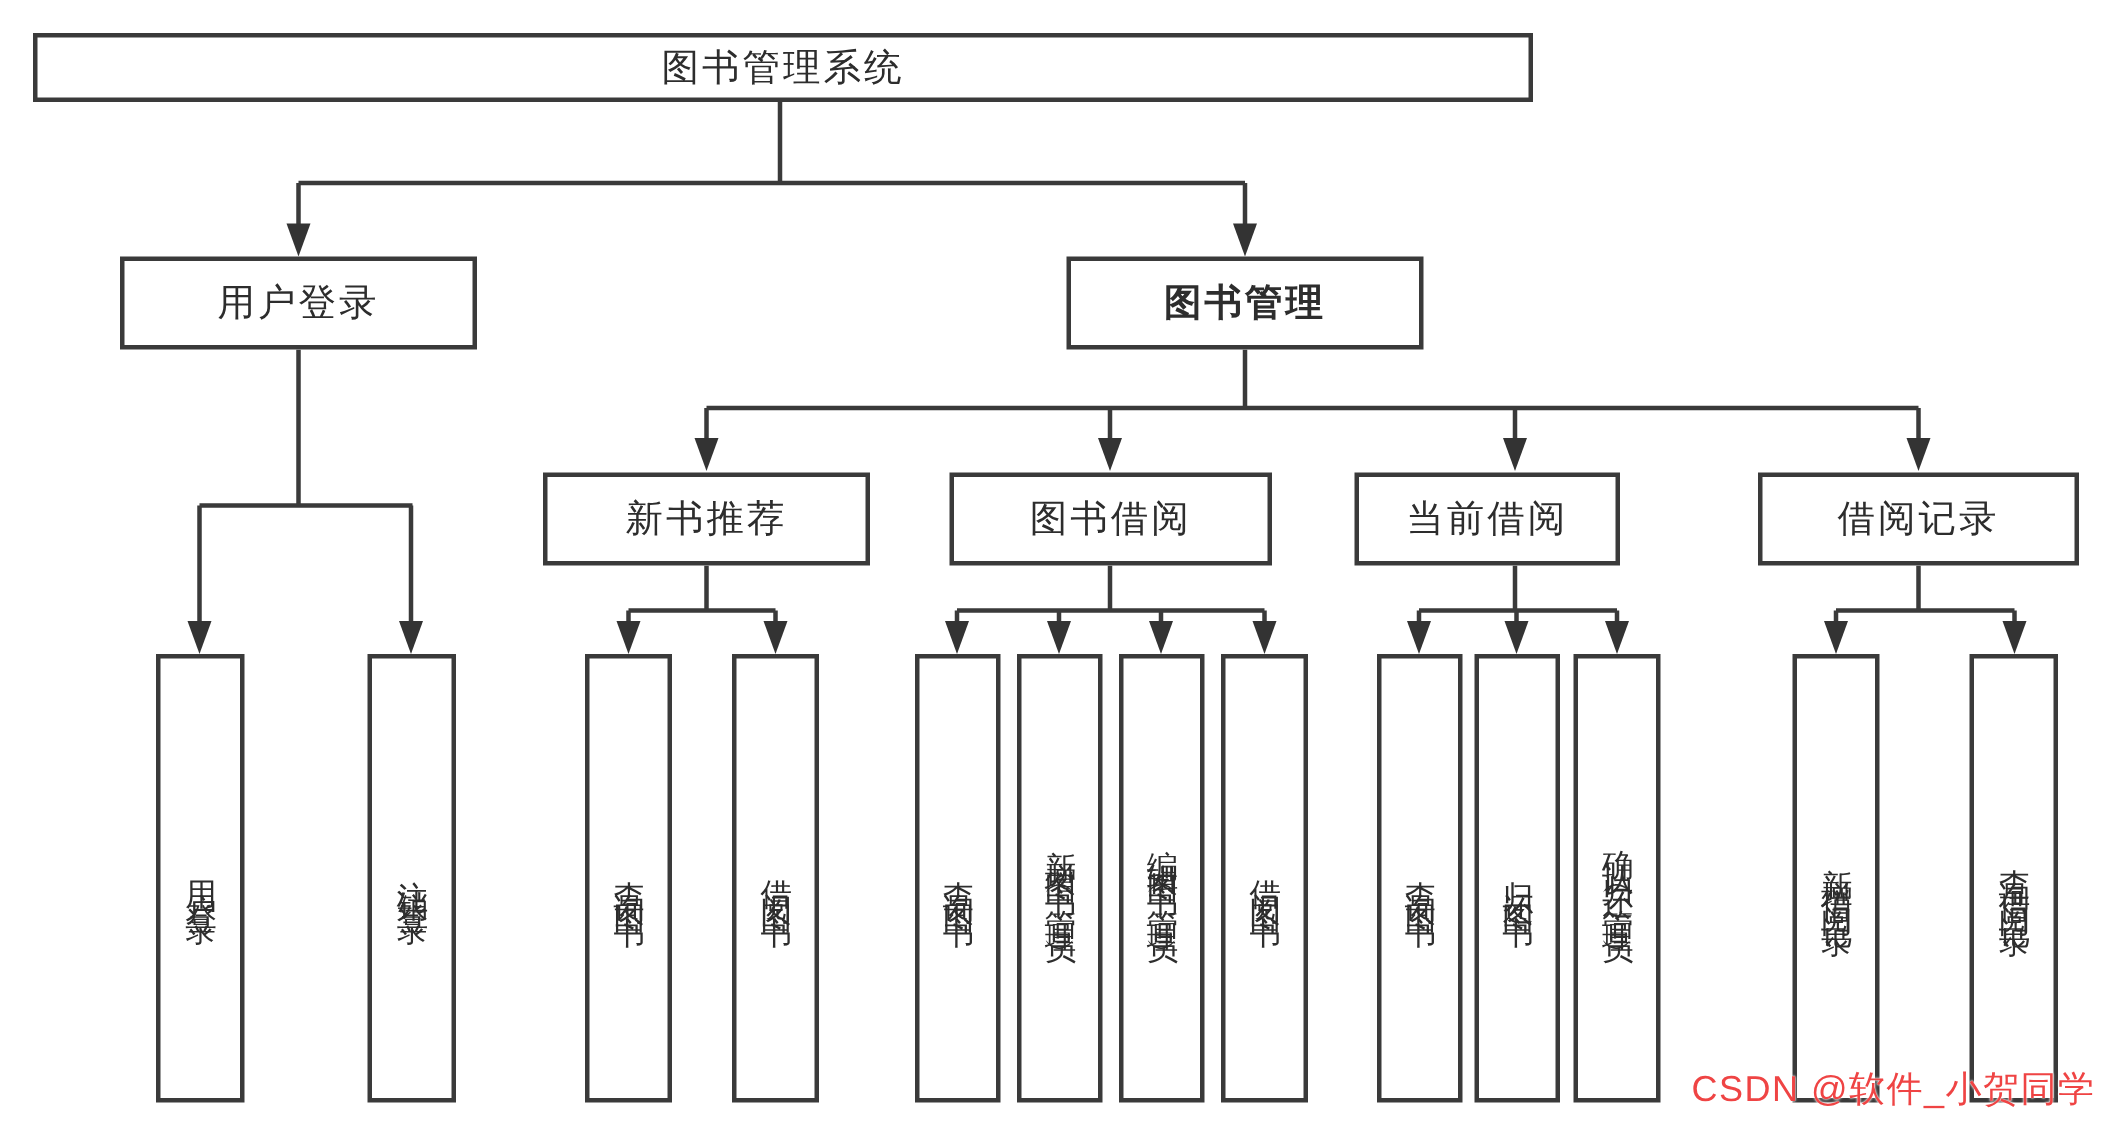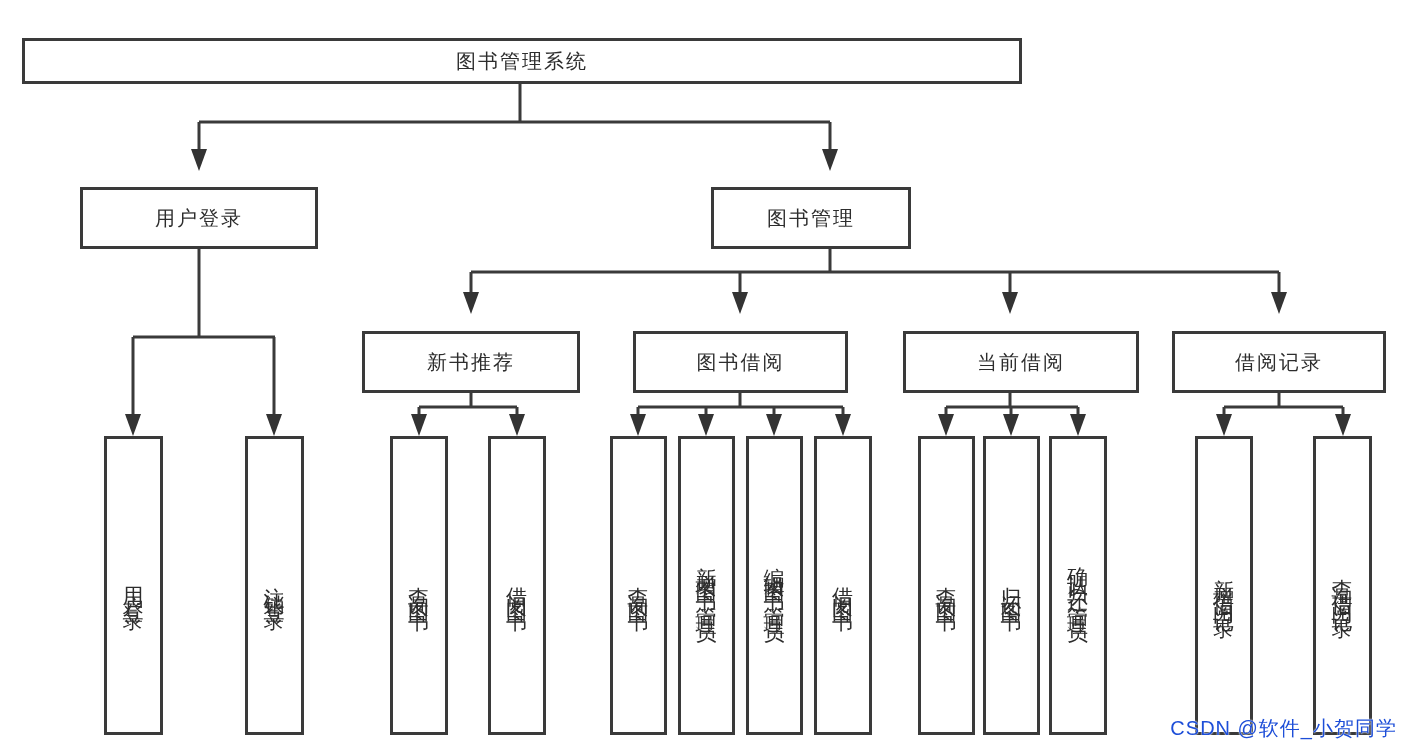--- a/index.html
+++ b/index.html
@@ -14,38 +14,37 @@
   .node{
     position:absolute;
     box-sizing:border-box;
     border:3px solid #3a3a3a;
     background:#ffffff;
     color:#2d2d2d;
     display:flex;align-items:center;justify-content:center;
     line-height:1;
   }
   .hbox{
-    font-size:20px;
+    font-size:25px;
     letter-spacing:2px;
     white-space:nowrap;
-    margin-top:16px;
   }
   .vbox{
     writing-mode:vertical-rl;
     text-orientation:mixed;
     font-size:21px;
     letter-spacing:8px;
     line-height:1;
   }
   .watermark{
     position:absolute;
     right:8px;
     bottom:5px;
-    font-size:20px;
-    color:#1d4ed8;
+    font-size:24px;
+    color:#ef4444;
     letter-spacing:1px;
     text-shadow:0 0 2px #ffffff,0 0 1px #ffffff;
     white-space:nowrap;
   }
 </style>
 </head>
 <body>
 
 <div id="canvas">
 
@@ -76,25 +75,25 @@
       <polygon points="1003,414 1019,414 1011,436"></polygon>
       <polygon points="1070,414 1086,414 1078,436"></polygon>
       <polygon points="1216,414 1232,414 1224,436"></polygon>
       <polygon points="1335,414 1351,414 1343,436"></polygon>
     </g>
   </svg>
 
   <div class="node hbox" style="left:22px;top:22px;width:1000px;height:46px;">图书管理系统</div>
 
   <div class="node hbox" style="left:80px;top:171px;width:238px;height:62px;">用户登录</div>
-  <div class="node hbox" style="left:711px;top:171px;width:200px;height:62px;">图书管理</div>
+  <div class="node hbox" style="left:711px;top:171px;width:238px;height:62px;font-weight:bold;">图书管理</div>
 
   <div class="node hbox" style="left:633px;top:315px;width:215px;height:62px;">图书借阅</div>
   <div class="node hbox" style="left:362px;top:315px;width:218px;height:62px;">新书推荐</div>
-  <div class="node hbox" style="left:903px;top:315px;width:236px;height:62px;">当前借阅</div>
+  <div class="node hbox" style="left:903px;top:315px;width:177px;height:62px;">当前借阅</div>
   <div class="node hbox" style="left:1172px;top:315px;width:214px;height:62px;">借阅记录</div>
 
   <div class="node vbox" style="left:104px;top:436px;width:59px;height:299px;">用户登录</div>
   <div class="node vbox" style="left:245px;top:436px;width:59px;height:299px;">注销登录</div>
 
   <div class="node vbox" style="left:390px;top:436px;width:58px;height:299px;">查询图书</div>
   <div class="node vbox" style="left:488px;top:436px;width:58px;height:299px;">借阅图书</div>
 
   <div class="node vbox" style="left:610px;top:436px;width:57px;height:299px;">查询图书</div>
   <div class="node vbox" style="left:678px;top:436px;width:57px;height:299px;">新增图书（管理员）</div>

